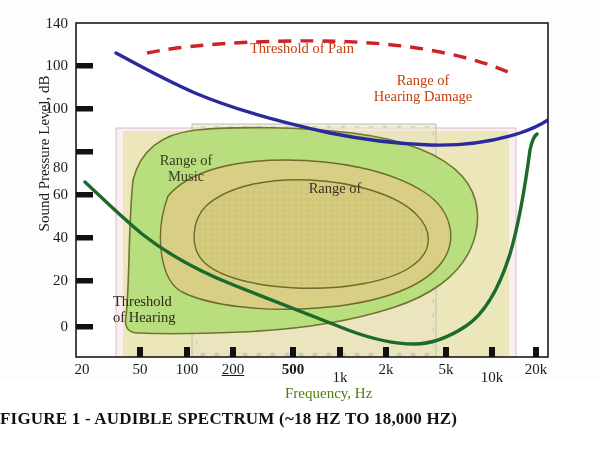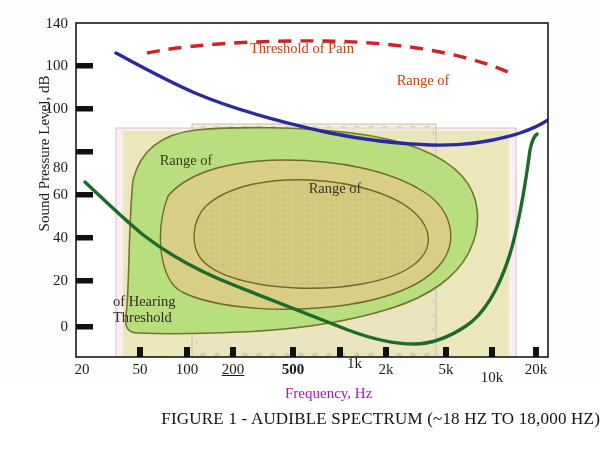--- a/index.html
+++ b/index.html
@@ -24,34 +24,34 @@
   #ylabel{
     position:absolute;
     font-size:15px;
     left:-46px;top:145px;
     width:180px;text-align:center;
     transform:rotate(-90deg);
     transform-origin:center center;
     color:#1a1a1a;
   }
   #xlabel{
-    position:absolute;font-size:15px;color:#a21caf;
+    position:absolute;font-size:15px;color:#4d7c0f;
     left:285px;top:385px;
   }
   
   .ann{position:absolute;text-align:center;color:#c2410c;line-height:1.12;}
   #ann-pain{left:250px;top:40px;font-size:14.5px;}
   #ann-damage{left:353px;top:72px;font-size:14.5px;width:140px;}
   #ann-music{left:143px;top:152px;font-size:14.5px;width:86px;color:#3b3a22;}
   #ann-speech{left:292px;top:180px;font-size:14.5px;width:86px;color:#3b3124;}
   #ann-hearing{left:113px;top:293px;font-size:14.5px;width:96px;text-align:left;color:#2f2a1c;}
   
   #caption{
     position:absolute;left:0;top:409px;width:600px;
-    text-align:right;font-size:17px;font-weight:normal;
+    text-align:left;font-size:17px;font-weight:bold;
     color:#111;font-variant:small-caps;letter-spacing:.2px;
   }
 </style>
 </head>
 <body>
 
 <div id="figure">
 
   <svg id="plotsvg" width="600" height="458" viewBox="0 0 600 458">
     <defs>
@@ -167,45 +167,47 @@
   <div class="lbl ytick" style="left:34px;top:186px;">60</div>
   <div class="lbl ytick" style="left:34px;top:229px;">40</div>
   <div class="lbl ytick" style="left:34px;top:272px;">20</div>
   <div class="lbl ytick" style="left:34px;top:318px;">0</div>
 
   <div class="lbl xtick" style="left:60px;top:361px;">20</div>
   <div class="lbl xtick" style="left:118px;top:361px;">50</div>
   <div class="lbl xtick" style="left:165px;top:361px;">100</div>
   <div class="lbl xtick" style="left:211px;top:361px;text-decoration:underline;">200</div>
   <div class="lbl xtick" style="left:271px;top:361px;font-weight:bold;">500</div>
-  <div class="lbl xtick" style="left:318px;top:355px;text-align:right;">1k</div>
+  <div class="lbl xtick" style="left:318px;top:369px;">1k</div>
   <div class="lbl xtick" style="left:364px;top:361px;">2k</div>
   <div class="lbl xtick" style="left:424px;top:361px;">5k</div>
   <div class="lbl xtick" style="left:470px;top:361px;margin-top:8px;">10k</div>
   <div class="lbl xtick" style="left:514px;top:361px;font-family:Liberation Serif, serif;">20k</div>
 
   <div id="ylabel">Sound Pressure Level, dB</div>
   <div id="xlabel">Frequency, Hz</div>
 
   <div class="ann" id="ann-pain">
     <span>Threshold of Pain</span>
   </div>
 
   <div class="ann" id="ann-damage">
     <div>Range of</div>
+    <div>Hearing Damage</div>
   </div>
 
   <div class="ann" id="ann-music">
     <div>Range of</div>
+    <div>Music</div>
   </div>
 
   <div class="ann" id="ann-speech">
     <div>Range of</div>
   </div>
 
   <div class="ann" id="ann-hearing">
+    <div>Threshold</div>
     <div>of Hearing</div>
-    <div>Threshold</div>
   </div>
 
   <div id="caption">FIGURE 1 - AUDIBLE SPECTRUM (~18 HZ TO 18,000 HZ)</div>
 
 </div>
 
 </body></html>

